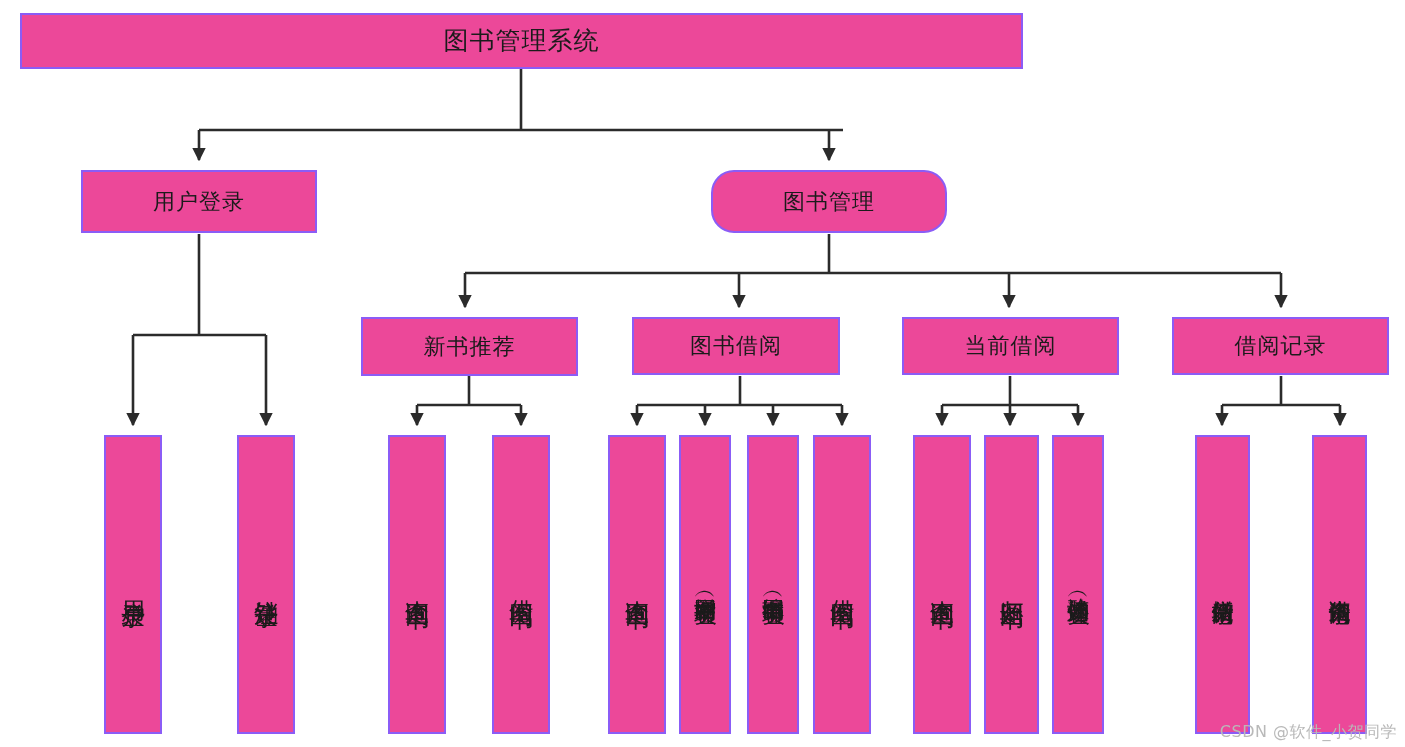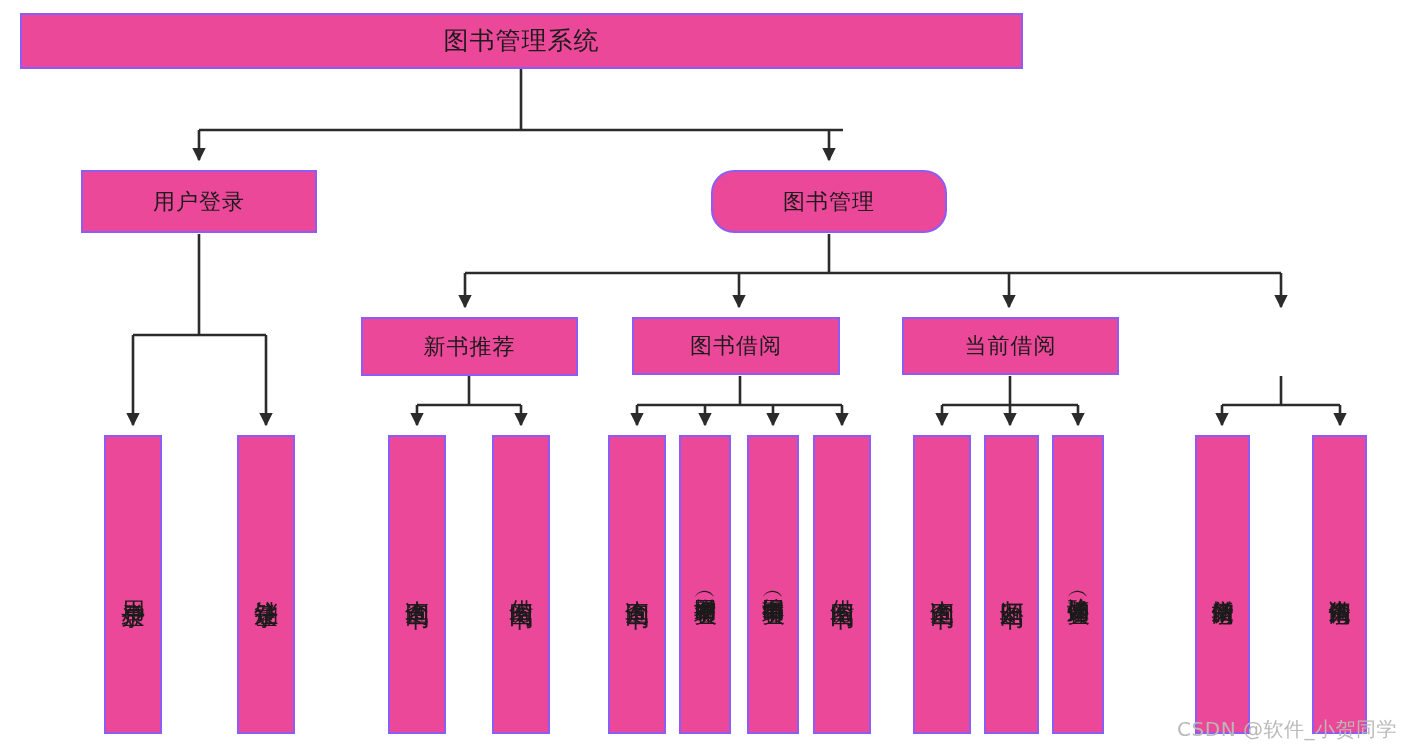--- a/index.html
+++ b/index.html
@@ -58,21 +58,21 @@
     letter-spacing:2px;
     white-space:nowrap;
     max-height:282px;
   }
   .node.leaf.narrow .node-label{ font-size:22px; letter-spacing:1px; }
   
   #watermark{
     position:absolute;
     right:8px;
     bottom:4px;
-    font-size:20px;
+    font-size:16px;
     color:#b9b9b9;
     letter-spacing:0.5px;
     white-space:nowrap;
     user-select:none;
   }
 </style>
 </head>
 <body>
 
 <div id="canvas">
@@ -144,20 +144,23 @@
   </div>
 
   <div class="node branch" style="left:632px; top:317px; width:208px; height:58px;">
     <span class="node-label">图书借阅</span>
   </div>
 
   <div class="node branch" style="left:902px; top:317px; width:217px; height:58px;">
     <span class="node-label">当前借阅</span>
   </div>
 
+  <div class="node branch" style="left:1172px; top:317px; width:217px; height:58px;">
+    <span class="node-label">借阅记录</span>
+  </div>
 
   <div class="node leaf" style="left:104px; top:435px; width:58px; height:299px;">
     <span class="node-label">用户登录</span>
   </div>
 
   <div class="node leaf" style="left:237px; top:435px; width:58px; height:299px;">
     <span class="node-label">注销登录</span>
   </div>
 
   <div class="node leaf" style="left:388px; top:435px; width:58px; height:299px;">

